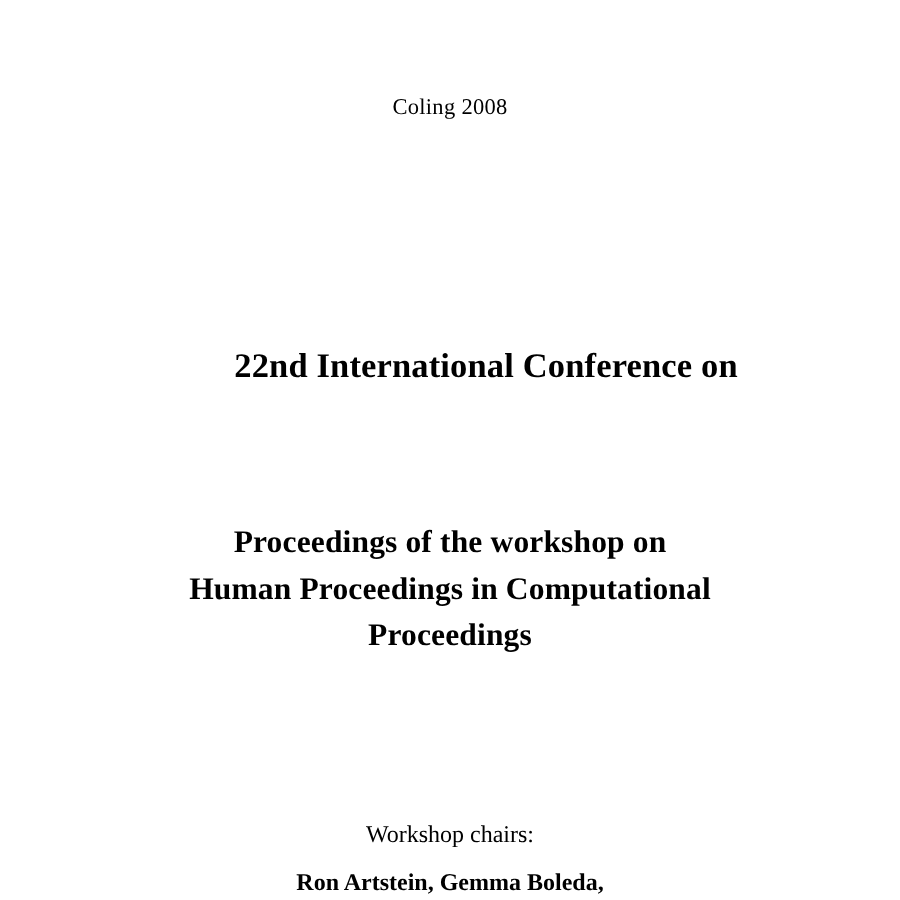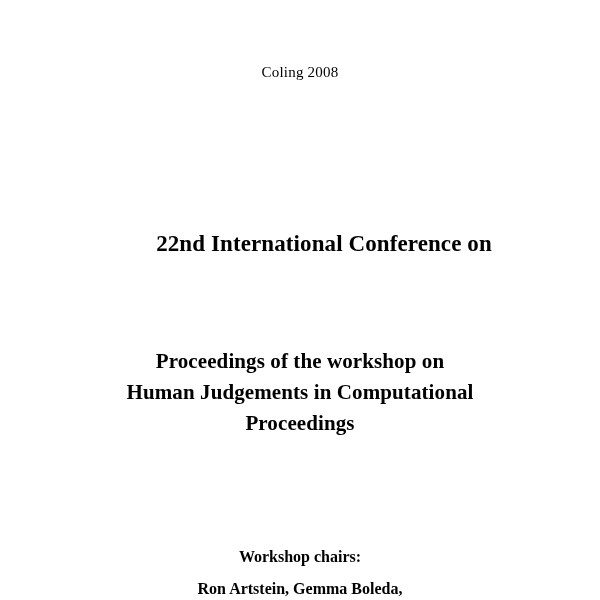--- a/index.html
+++ b/index.html
@@ -60,21 +60,21 @@
   .proc-title span {
     display: block;
   }
   .chairs-label {
     position: absolute;
     top: 548px;
     left: 0;
     width: 600px;
     text-align: center;
     font-size: 16px;
-    font-weight: bold;
+    font-weight: normal;
   }
   .chairs-names {
     position: absolute;
     top: 578px;
     left: 0;
     width: 600px;
     text-align: center;
     font-size: 16px;
     font-weight: bold;
     line-height: 22px;
@@ -86,21 +86,21 @@
 <div class="page">
 
   <div class="series">Coling 2008</div>
 
   <div class="conf-title">
     <span class="line1">22nd International Conference on</span>
   </div>
 
   <div class="proc-title">
     <span>Proceedings of the workshop on</span>
-    <span>Human Judgements in Computational</span>
+    <span>Human Proceedings in Computational</span>
     <span>Proceedings</span>
   </div>
 
   <div class="chairs-label">Workshop chairs:</div>
 
   <div class="chairs-names">
     <span>Ron Artstein, Gemma Boleda,</span>
   </div>
 
 </div>

